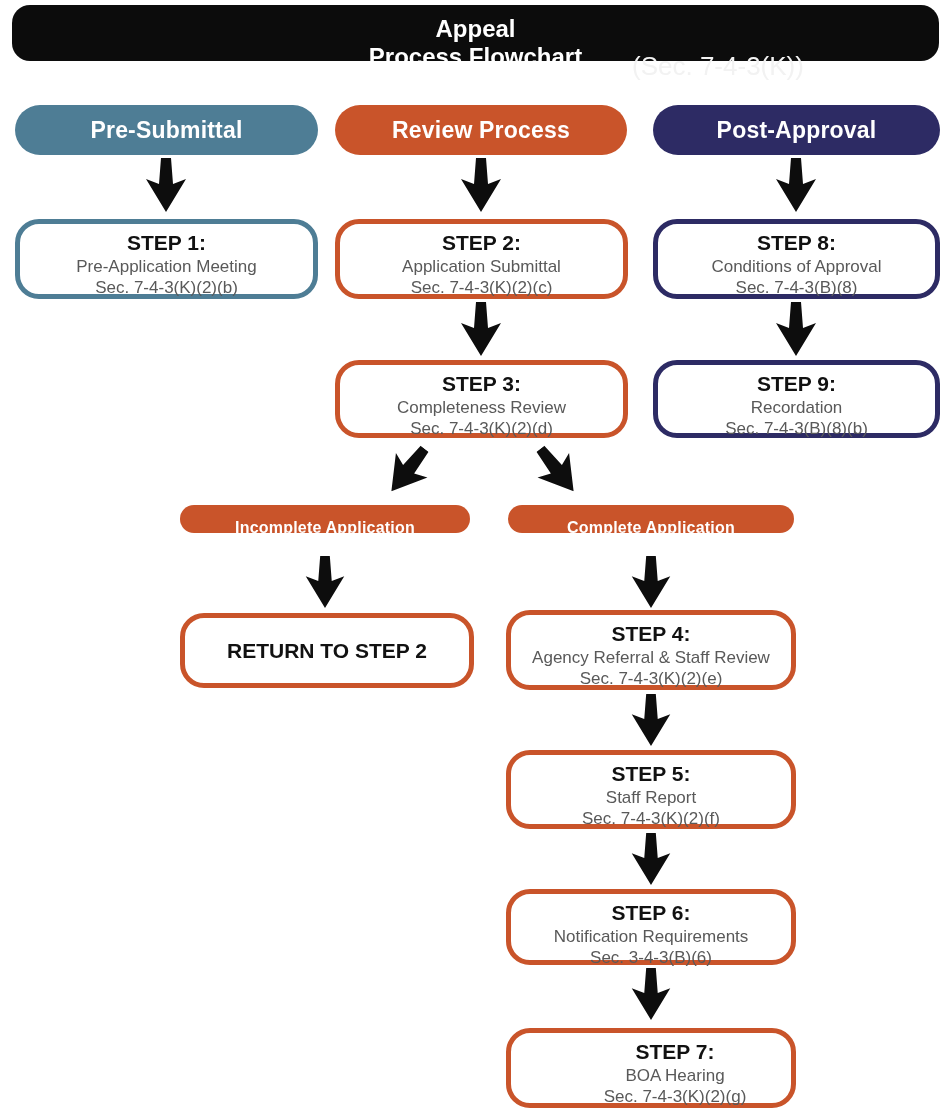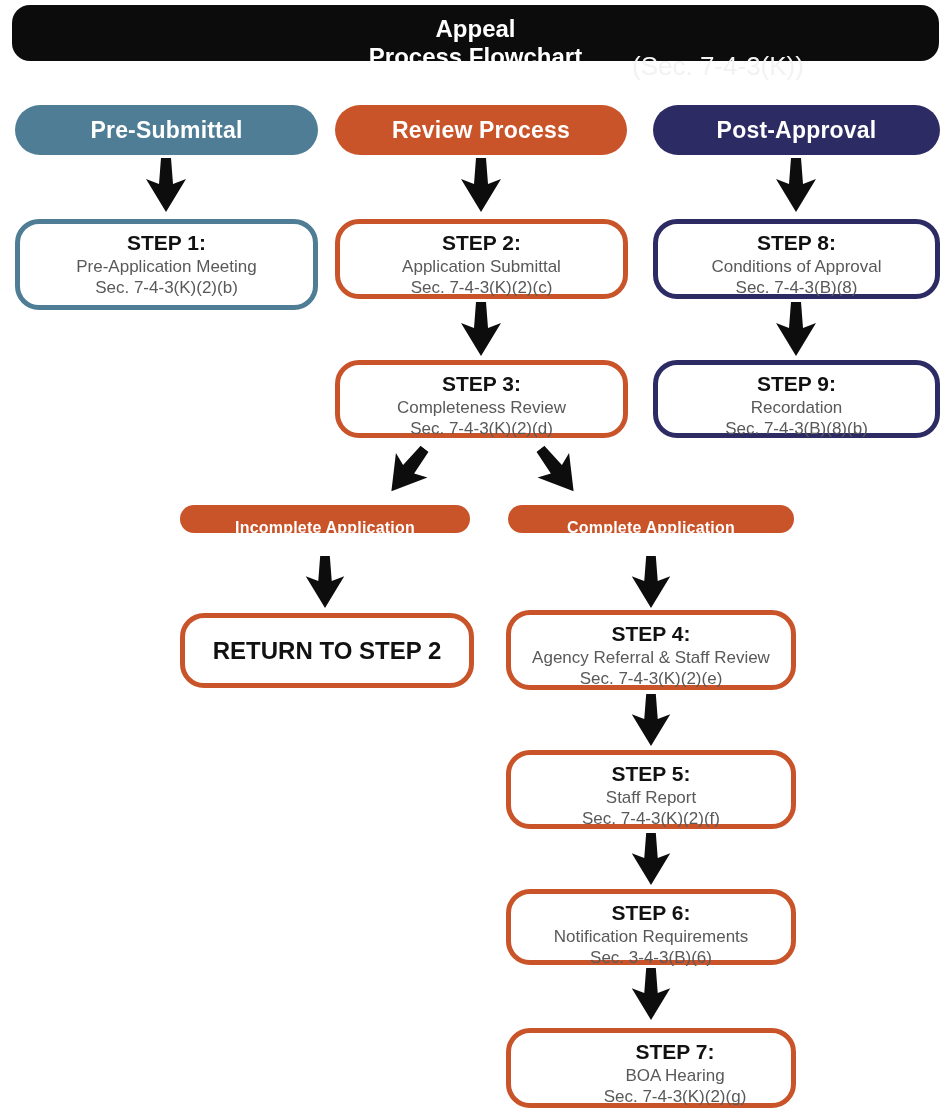--- a/index.html
+++ b/index.html
@@ -86,21 +86,21 @@
     color: var(--box_text_gray, #595959);
     line-height: 21px;
   }
   .return-box {
     display: flex;
     align-items: center;
     justify-content: center;
     padding-top: 0;
   }
   .return-label {
-    font-size: 24px;
+    font-size: 21px;
     font-weight: bold;
     color: #111111;
   }
   
   .arrow { position: absolute; }
   .arrow polygon { fill: var(--arrow_black, #0d0d0d); }
 </style>
 </head>
 <body>
 
@@ -121,21 +121,21 @@
   <svg class="arrow" style="left:144px; top:158px;" width="44" height="54" viewBox="0 0 44 54">
       <polygon points="17,0 27,0 29,26 42,21 22,54 2,21 15,26"></polygon>
     </svg>
   <svg class="arrow" style="left:459px; top:158px;" width="44" height="54" viewBox="0 0 44 54">
       <polygon points="17,0 27,0 29,26 42,21 22,54 2,21 15,26"></polygon>
     </svg>
   <svg class="arrow" style="left:774px; top:158px;" width="44" height="54" viewBox="0 0 44 54">
       <polygon points="17,0 27,0 29,26 42,21 22,54 2,21 15,26"></polygon>
     </svg>
 
-  <div class="box teal" style="left:15px; top:219px; width:303px; height:91px;">
+  <div class="box teal" style="left:15px; top:219px; width:303px; height:80px;">
     <div class="box-title">STEP 1:</div>
     <div class="box-line">Pre-Application Meeting</div>
     <div class="box-line">Sec. 7-4-3(K)(2)(b)</div>
   </div>
   <div class="box orange" style="left:335px; top:219px; width:293px; height:80px;">
     <div class="box-title">STEP 2:</div>
     <div class="box-line">Application Submittal</div>
     <div class="box-line">Sec. 7-4-3(K)(2)(c)</div>
   </div>
   <div class="box navy" style="left:653px; top:219px; width:287px; height:80px;">

